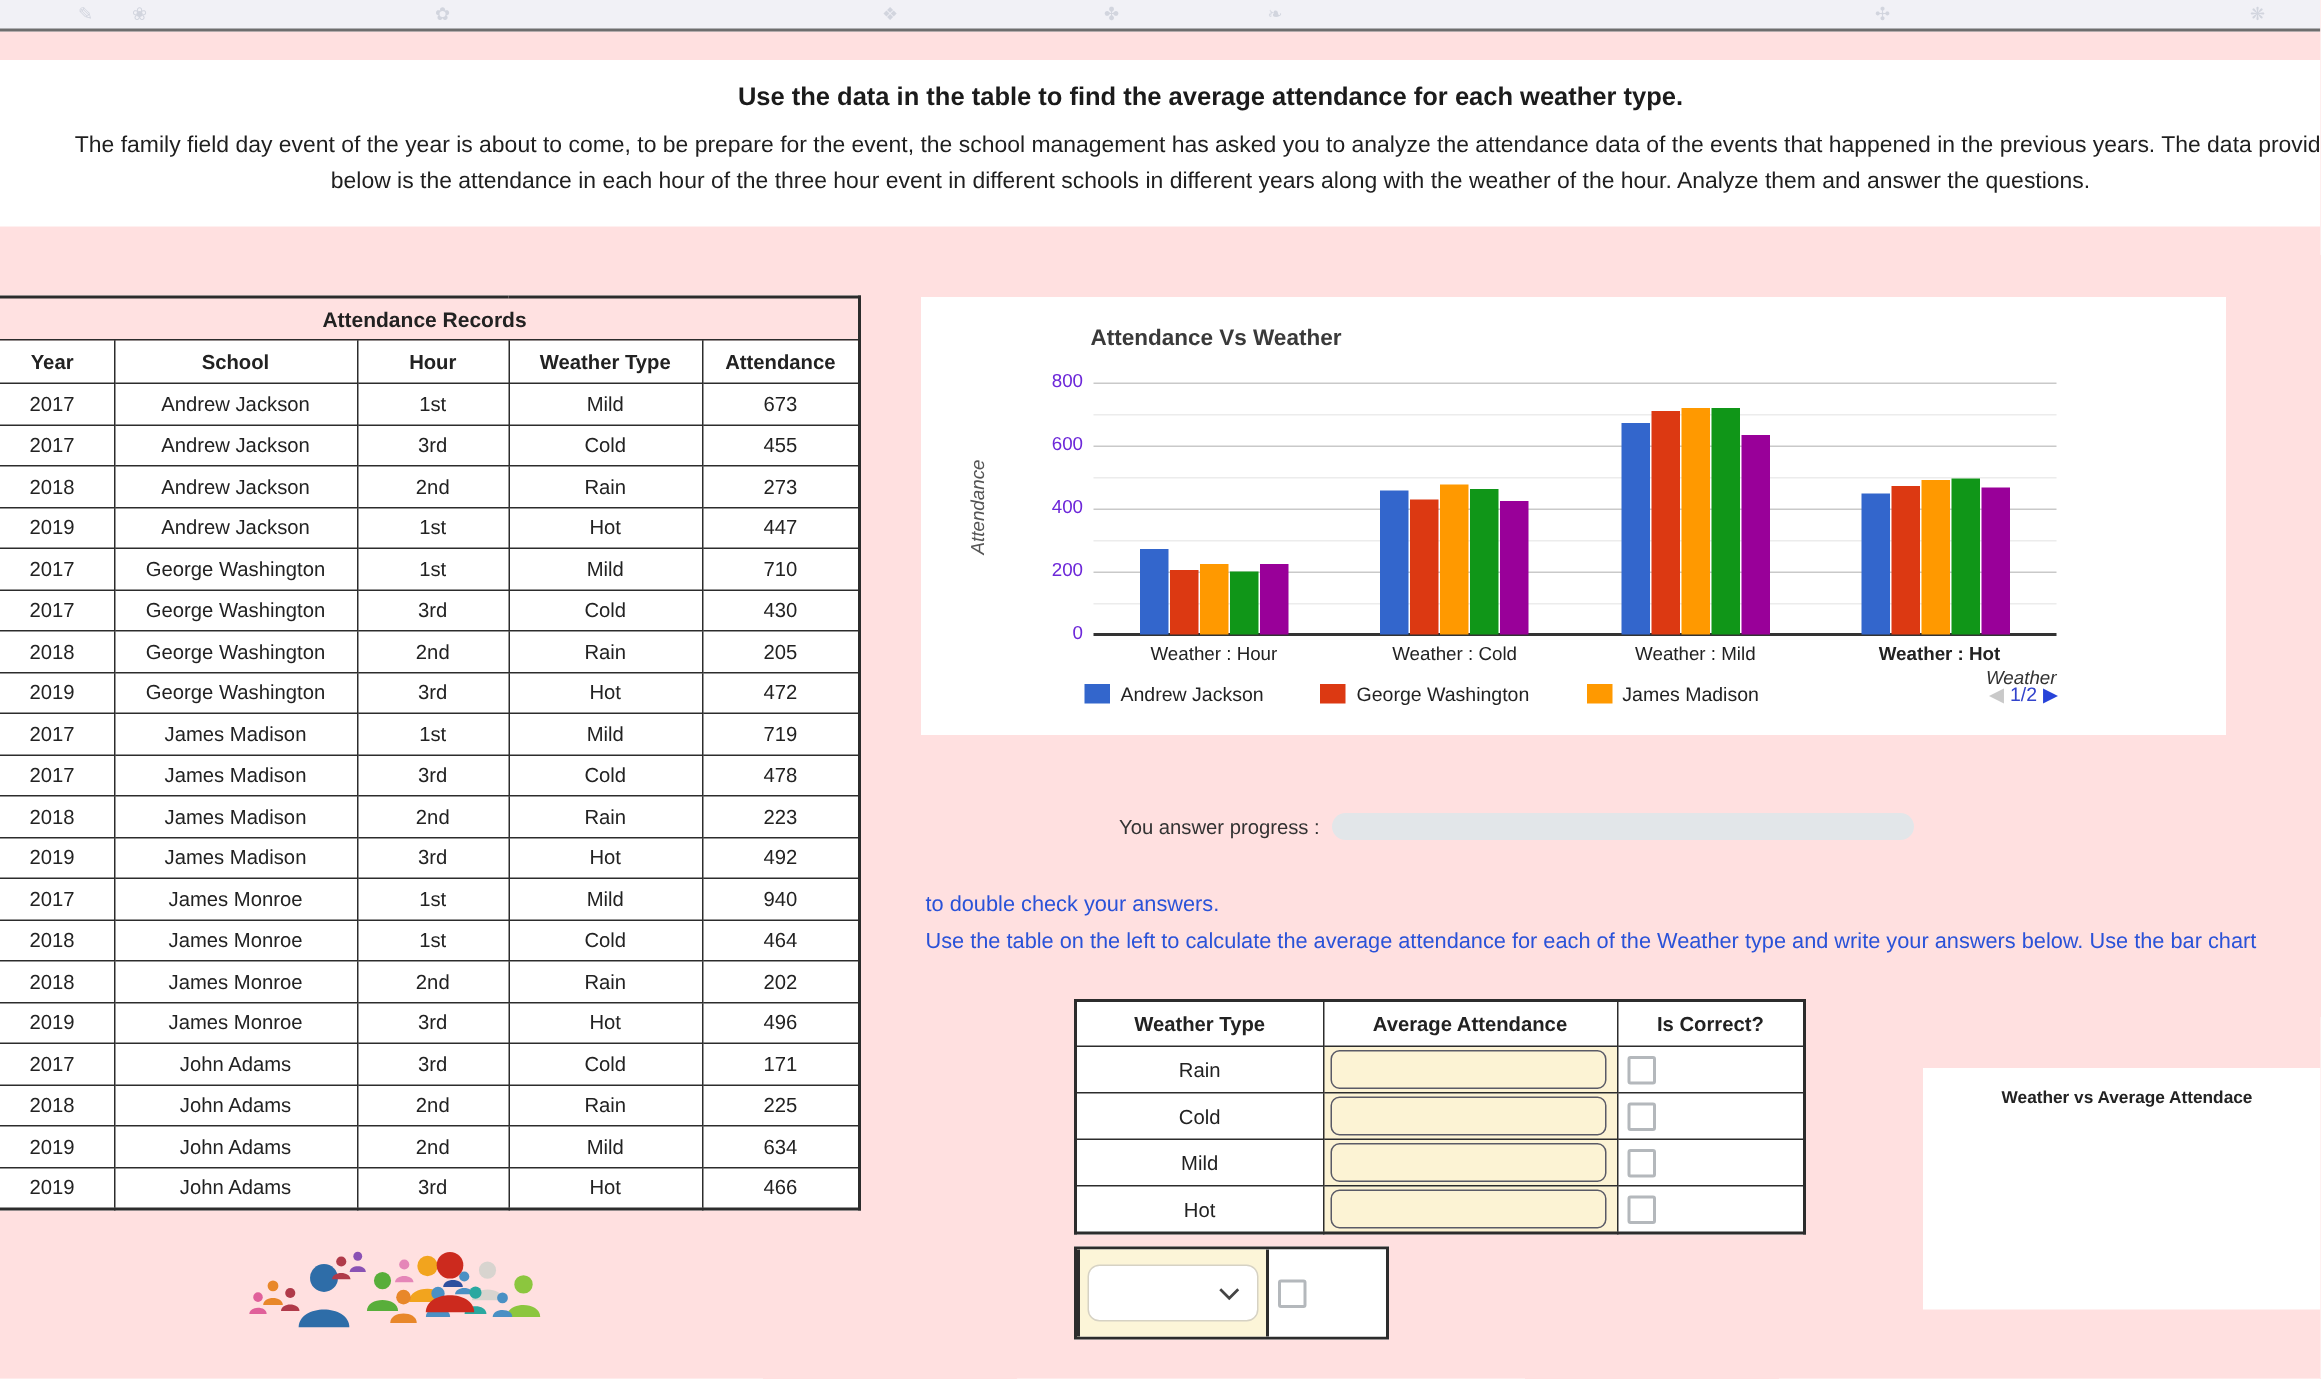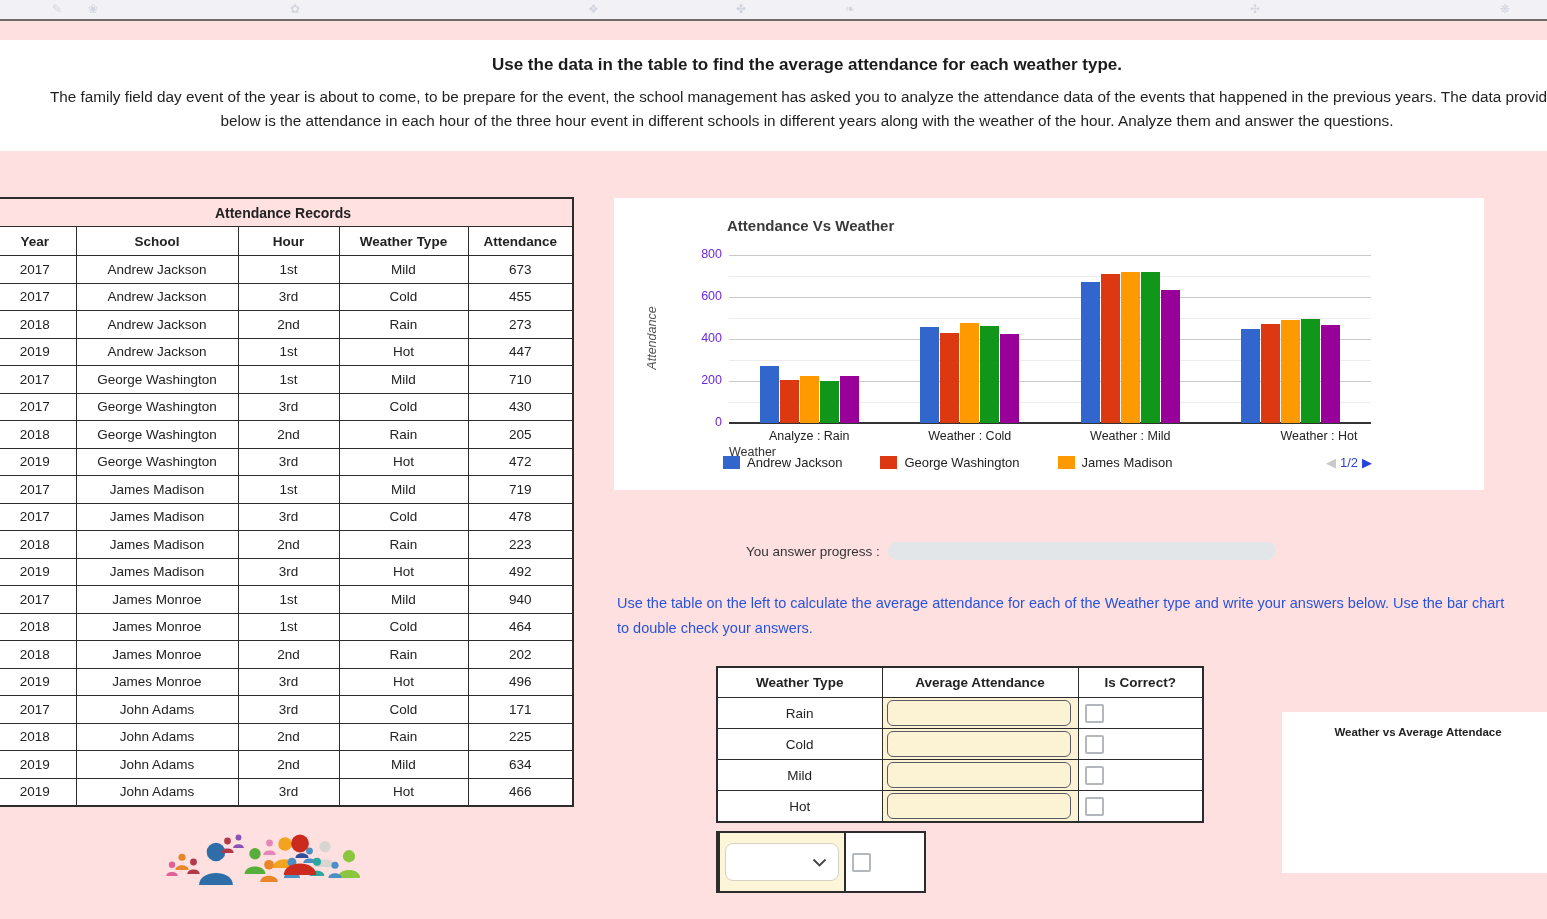--- a/index.html
+++ b/index.html
@@ -29,22 +29,22 @@
 
   
   .chart-card{position:absolute;left:614px;top:198px;width:870px;height:292px;background:#fff;z-index:2;}
   .chart-title{position:absolute;left:113px;top:19px;font-size:15px;font-weight:bold;color:#3a3a3a;}
   .plot{position:absolute;left:115px;top:57px;width:642px;height:168px;}
   .gridline{position:absolute;left:0;width:100%;height:1px;}
   .baseline{position:absolute;left:0;bottom:-1px;width:100%;height:2px;background:#333;}
   .bar{position:absolute;bottom:0;}
   .ylab{position:absolute;left:58px;width:50px;text-align:right;font-size:12.5px;color:#6d28d9;}
   .xlab{position:absolute;top:231px;width:160px;text-align:center;font-size:12.5px;color:#222;}
-  .axis-x-title{position:absolute;top:247px;left:115px;width:642px;text-align:left;
-                font-size:12.5px;color:#333;}
+  .axis-x-title{position:absolute;top:247px;left:115px;width:642px;text-align:right;
+                font-style:italic;font-size:12.5px;color:#333;}
   .axis-y-title{position:absolute;left:-22px;top:133px;width:120px;text-align:center;
                 transform:rotate(-90deg);font-style:italic;font-size:12.5px;color:#555;}
   .legend{position:absolute;left:109px;top:257px;display:flex;gap:38px;align-items:center;}
   .legend-item{display:flex;align-items:center;gap:7px;font-size:13px;color:#222;}
   .swatch{width:17px;height:13px;display:inline-block;}
   .pager{position:absolute;right:112px;top:257px;display:flex;align-items:center;gap:4px;
          font-size:13px;}
   .pager .prev{color:#c9c9c9;cursor:pointer;}
   .pager .pagenum{color:#3344cc;}
   .pager .next{color:#2743d9;cursor:pointer;}
@@ -340,34 +340,34 @@
     <div class="pager">
       <span class="prev">◀</span>
       <span class="pagenum">1/2</span>
       <span class="next">▶</span>
     </div>
   <div class="ylab" style="top: 217px;">0</div>
       <div class="ylab" style="top: 175px;">200</div>
       <div class="ylab" style="top: 133px;">400</div>
       <div class="ylab" style="top: 91px;">600</div>
       <div class="ylab" style="top: 49px;">800</div>
-      <div class="xlab" style="left: 115.25px;">Analyze : Rain</div>
+      <div class="xlab" style="left: 115.25px;">Weather : Hour</div>
       <div class="xlab" style="left: 275.75px;">Weather : Cold</div>
       <div class="xlab" style="left: 436.25px;">Weather : Mild</div>
-      <div class="xlab" style="left: 625px;">Weather : Hot</div>
+      <div class="xlab" style="left: 599px; font-weight: bold;">Weather : Hot</div>
     </div>
 
   <div class="score-label">You answer progress :</div>
   <div class="score-track">
     <div class="score-fill" style="width: 0%;"></div>
   </div>
 
   <div class="instructions">
+    <div>to double check your answers.</div>
     <div>Use the table on the left to calculate the average attendance for each of the Weather type and write your answers below. Use the bar chart</div>
-    <div>to double check your answers.</div>
   </div>
 
   <table class="answers">
     <colgroup>
       <col style="width:165px">
         <col style="width:196px">
         <col style="width:125px">
     </colgroup>
     <thead>
       <tr>

